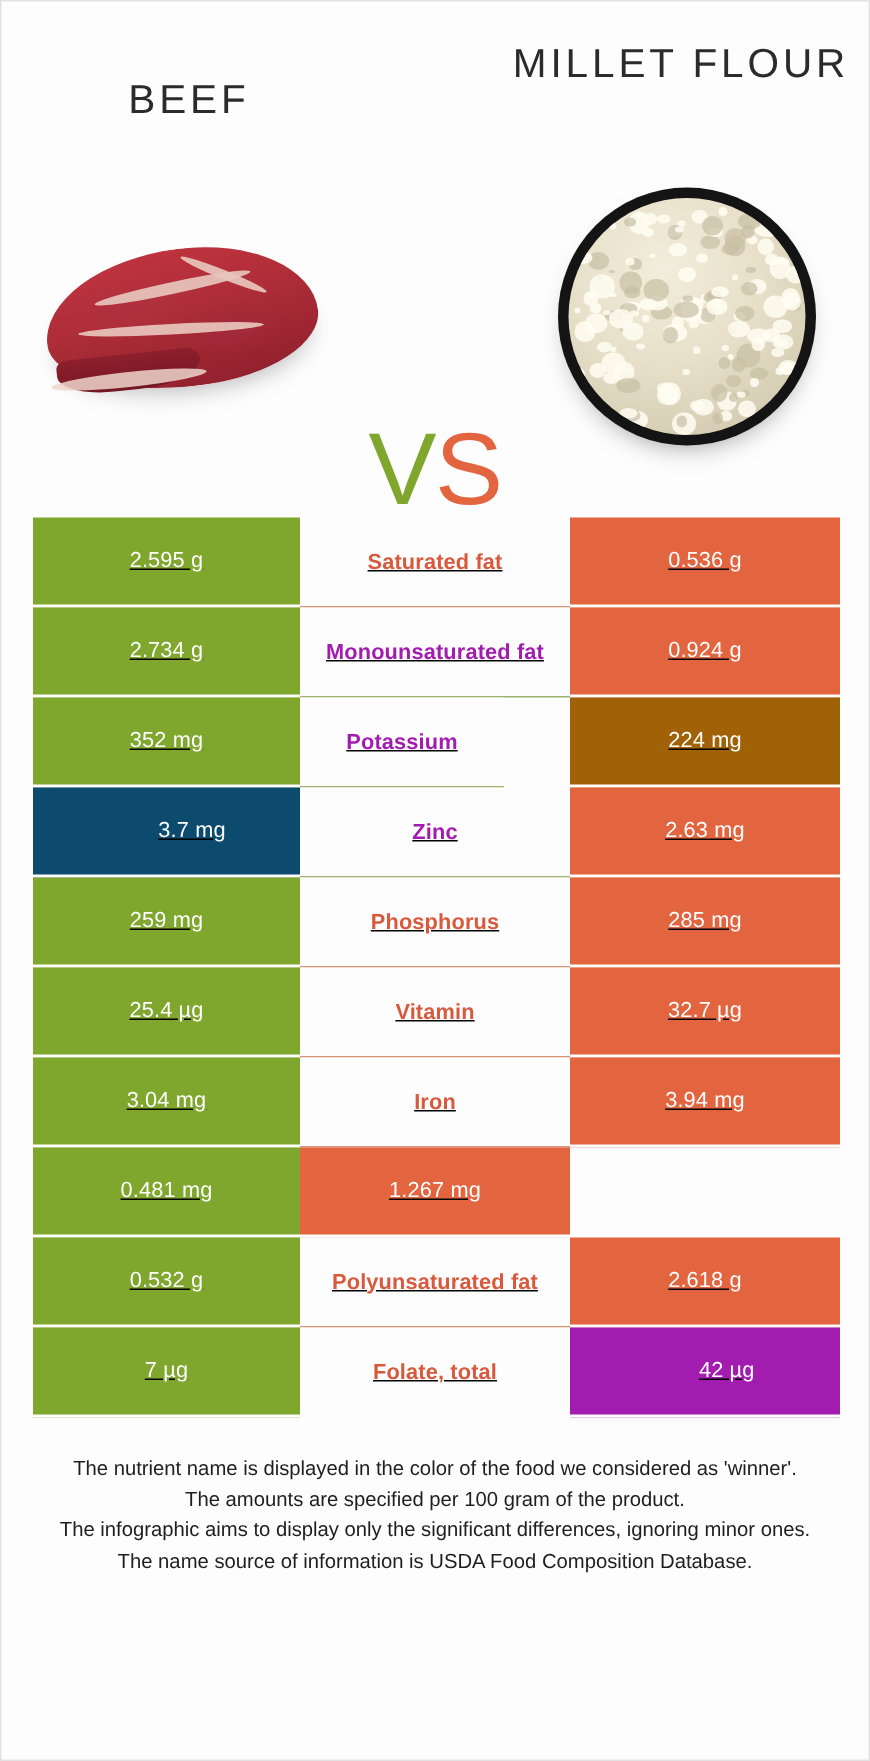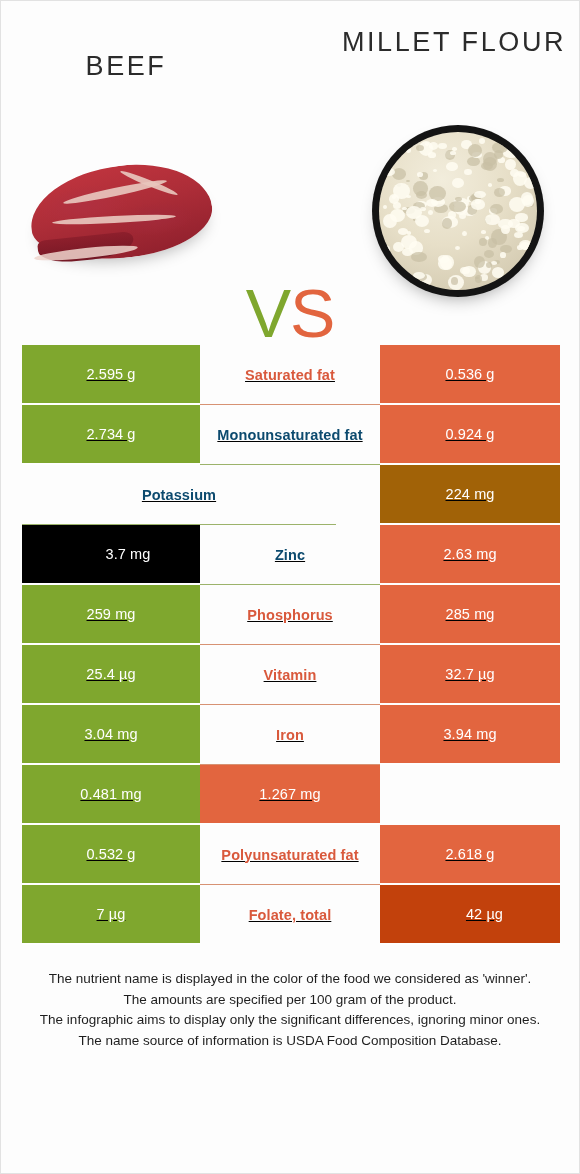--- a/index.html
+++ b/index.html
@@ -153,21 +153,21 @@
     width:180px;
     color:#ffffff;
     border-bottom:2px solid #ffffff;
   }
   .cell-mid {
     flex:1;
     background:#fdfdfd;
     font-size:14.5px;
     font-weight:600;
   }
-  .row.win-green .cell-mid { border-bottom:1px solid #9cb36b; color:#0c4a6e; }
+  .row.win-green .cell-mid { border-bottom:1px solid #9cb36b; color:#a21caf; }
   .row.win-orange .cell-mid { border-bottom:1px solid #d79273; color:#D9593C; }
   .row:last-child .cell-mid { border-bottom:none; }
 
   
   .footer {
     position:absolute;
     left:30px; right:30px;
     top:968px;
     text-align:center;
     font-size:13.5px;
@@ -368,25 +368,26 @@
         <div class="cell cell-left" style="background: rgb(127, 167, 46);">2.595 g</div>
         <div class="cell cell-mid">Saturated fat</div>
         <div class="cell cell-right" style="background: rgb(226, 101, 63);">0.536 g</div>
       </div>
       <div class="row win-green">
         <div class="cell cell-left" style="background: rgb(127, 167, 46);">2.734 g</div>
         <div class="cell cell-mid">Monounsaturated fat</div>
         <div class="cell cell-right" style="background: rgb(226, 101, 63);">0.924 g</div>
       </div>
       <div class="row win-green">
+        <div class="cell cell-left" style="background: rgb(127, 167, 46);">352 mg</div>
         <div class="cell cell-mid">Potassium</div>
         <div class="cell cell-right" style="background: #a16207; margin-left: 44px;">224 mg</div>
       </div>
       <div class="row win-green">
-        <div class="cell cell-left" style="background: #000000; padding-left: 34px;">3.7 mg</div>
+        <div class="cell cell-left" style="background: #0c4a6e; padding-left: 34px;">3.7 mg</div>
         <div class="cell cell-mid">Zinc</div>
         <div class="cell cell-right" style="background: rgb(226, 101, 63);">2.63 mg</div>
       </div>
       <div class="row win-orange">
         <div class="cell cell-left" style="background: rgb(127, 167, 46);">259 mg</div>
         <div class="cell cell-mid">Phosphorus</div>
         <div class="cell cell-right" style="background: rgb(226, 101, 63);">285 mg</div>
       </div>
       <div class="row win-orange">
         <div class="cell cell-left" style="background: rgb(127, 167, 46);">25.4 µg</div>
@@ -403,21 +404,21 @@
         <div class="cell cell-right" style="background: rgb(226, 101, 63);">1.267 mg</div>
       </div>
       <div class="row win-orange">
         <div class="cell cell-left" style="background: rgb(127, 167, 46);">0.532 g</div>
         <div class="cell cell-mid">Polyunsaturated fat</div>
         <div class="cell cell-right" style="background: rgb(226, 101, 63);">2.618 g</div>
       </div>
       <div class="row win-orange">
         <div class="cell cell-left" style="background: rgb(127, 167, 46);">7 µg</div>
         <div class="cell cell-mid">Folate, total</div>
-        <div class="cell cell-right" style="background: #c2410c; padding-left: 29px;">42 µg</div>
+        <div class="cell cell-right" style="background: #a21caf; padding-left: 29px;">42 µg</div>
       </div>
     </div>
 
   <div class="footer">
     <p>The nutrient name is displayed in the color of the food we considered as 'winner'.</p>
     <p>The amounts are specified per 100 gram of the product.</p>
     <p>The infographic aims to display only the significant differences, ignoring minor ones.</p>
     <p>The name source of information is USDA Food Composition Database.</p>
   </div>
 

